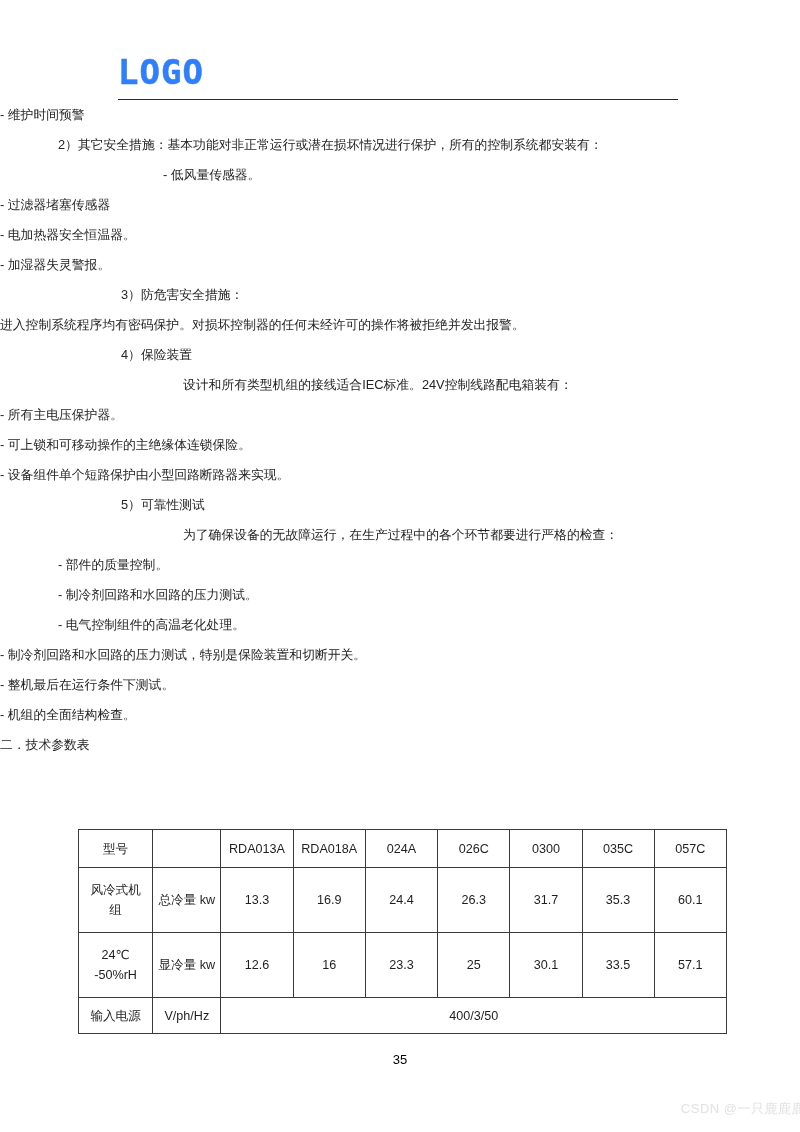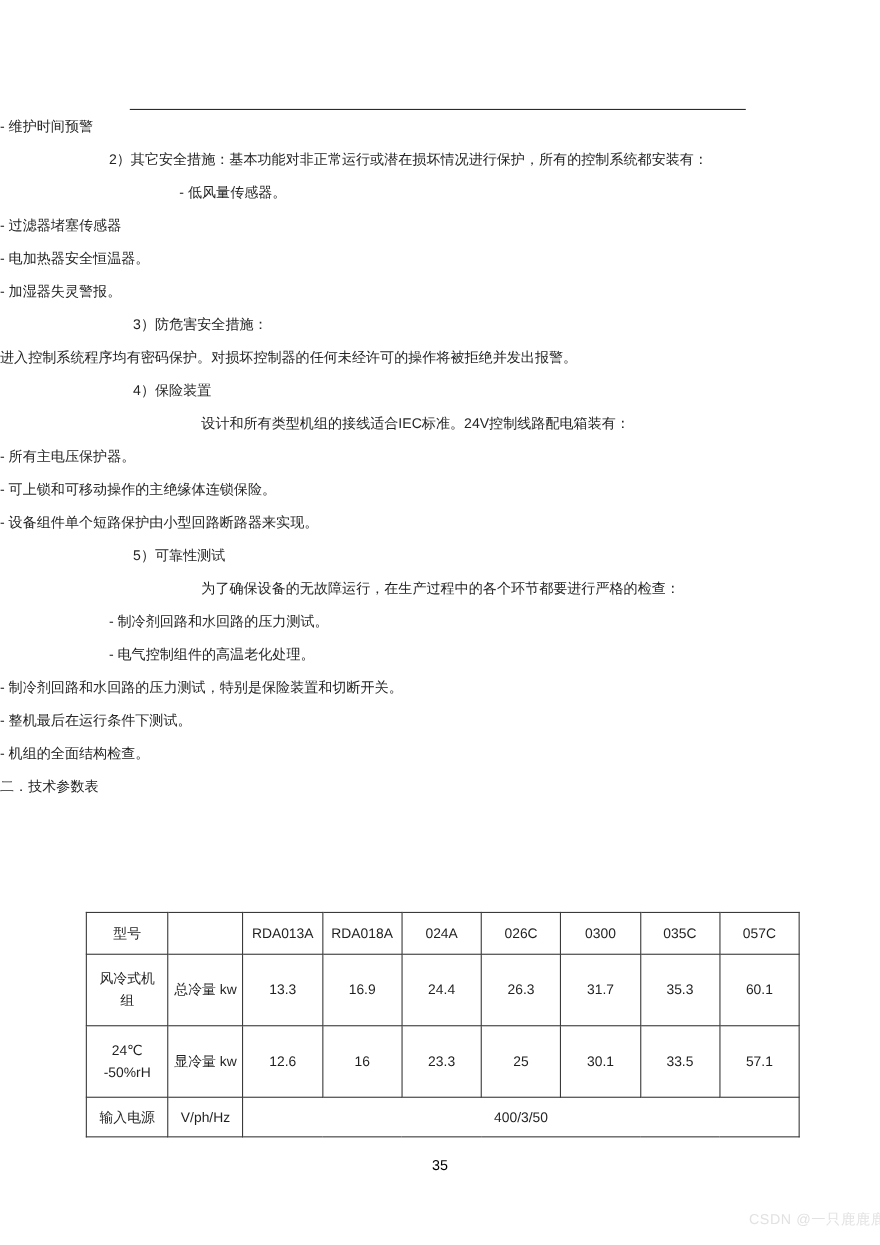--- a/index.html
+++ b/index.html
@@ -62,21 +62,21 @@
     color: #242424;
     white-space: nowrap;
     margin: 0;
     padding: 0;
     height: 30px;
     display: flex;
     align-items: flex-start;
   }
   
   .i0  { padding-left: 121px; }
-  .i2  { padding-left: 99px; }
+  .i2  { padding-left: 58px; }
   .i3  { }
   .i4  { }
   .i5  { padding-left: 163px; }
   .i7  { padding-left: 183px; }
 
   
   .spec-table-wrap {
     position: absolute;
     left: 78px;
     top: 829px;
@@ -125,38 +125,42 @@
     letter-spacing: 0.5px;
     user-select: none;
     margin-left: 15px;
   }
 </style>
 </head>
 <body>
 
 <div class="page">
 
+  <div class="header">
+    <div class="logo">LOGO</div>
+  </div>
   <div class="header-rule"></div>
 
   <div class="body-text" id="body-container">
       <div class="ln i4">- 维护时间预警</div>
       <div class="ln i2">2）其它安全措施：基本功能对非正常运行或潜在损坏情况进行保护，所有的控制系统都安装有：</div>
       <div class="ln i5">-  低风量传感器。</div>
       <div class="ln i4">- 过滤器堵塞传感器</div>
       <div class="ln i4">- 电加热器安全恒温器。</div>
       <div class="ln i4">- 加湿器失灵警报。</div>
       <div class="ln i0">3）防危害安全措施：</div>
       <div class="ln i3">进入控制系统程序均有密码保护。对损坏控制器的任何未经许可的操作将被拒绝并发出报警。</div>
       <div class="ln i0">4）保险装置</div>
       <div class="ln i7">设计和所有类型机组的接线适合IEC标准。24V控制线路配电箱装有：</div>
       <div class="ln i4">- 所有主电压保护器。</div>
       <div class="ln i4">- 可上锁和可移动操作的主绝缘体连锁保险。</div>
       <div class="ln i4">- 设备组件单个短路保护由小型回路断路器来实现。</div>
       <div class="ln i0">5）可靠性测试</div>
       <div class="ln i7">为了确保设备的无故障运行，在生产过程中的各个环节都要进行严格的检查：</div>
+      <div class="ln i2">- 部件的质量控制。</div>
       <div class="ln i2">- 制冷剂回路和水回路的压力测试。</div>
       <div class="ln i2">- 电气控制组件的高温老化处理。</div>
       <div class="ln i4">- 制冷剂回路和水回路的压力测试，特别是保险装置和切断开关。</div>
       <div class="ln i3">- 整机最后在运行条件下测试。</div>
       <div class="ln i4">- 机组的全面结构检查。</div>
       <div class="ln i3">二．技术参数表</div>
     </div>
 
   <div class="spec-table-wrap">
     <table class="spec">

